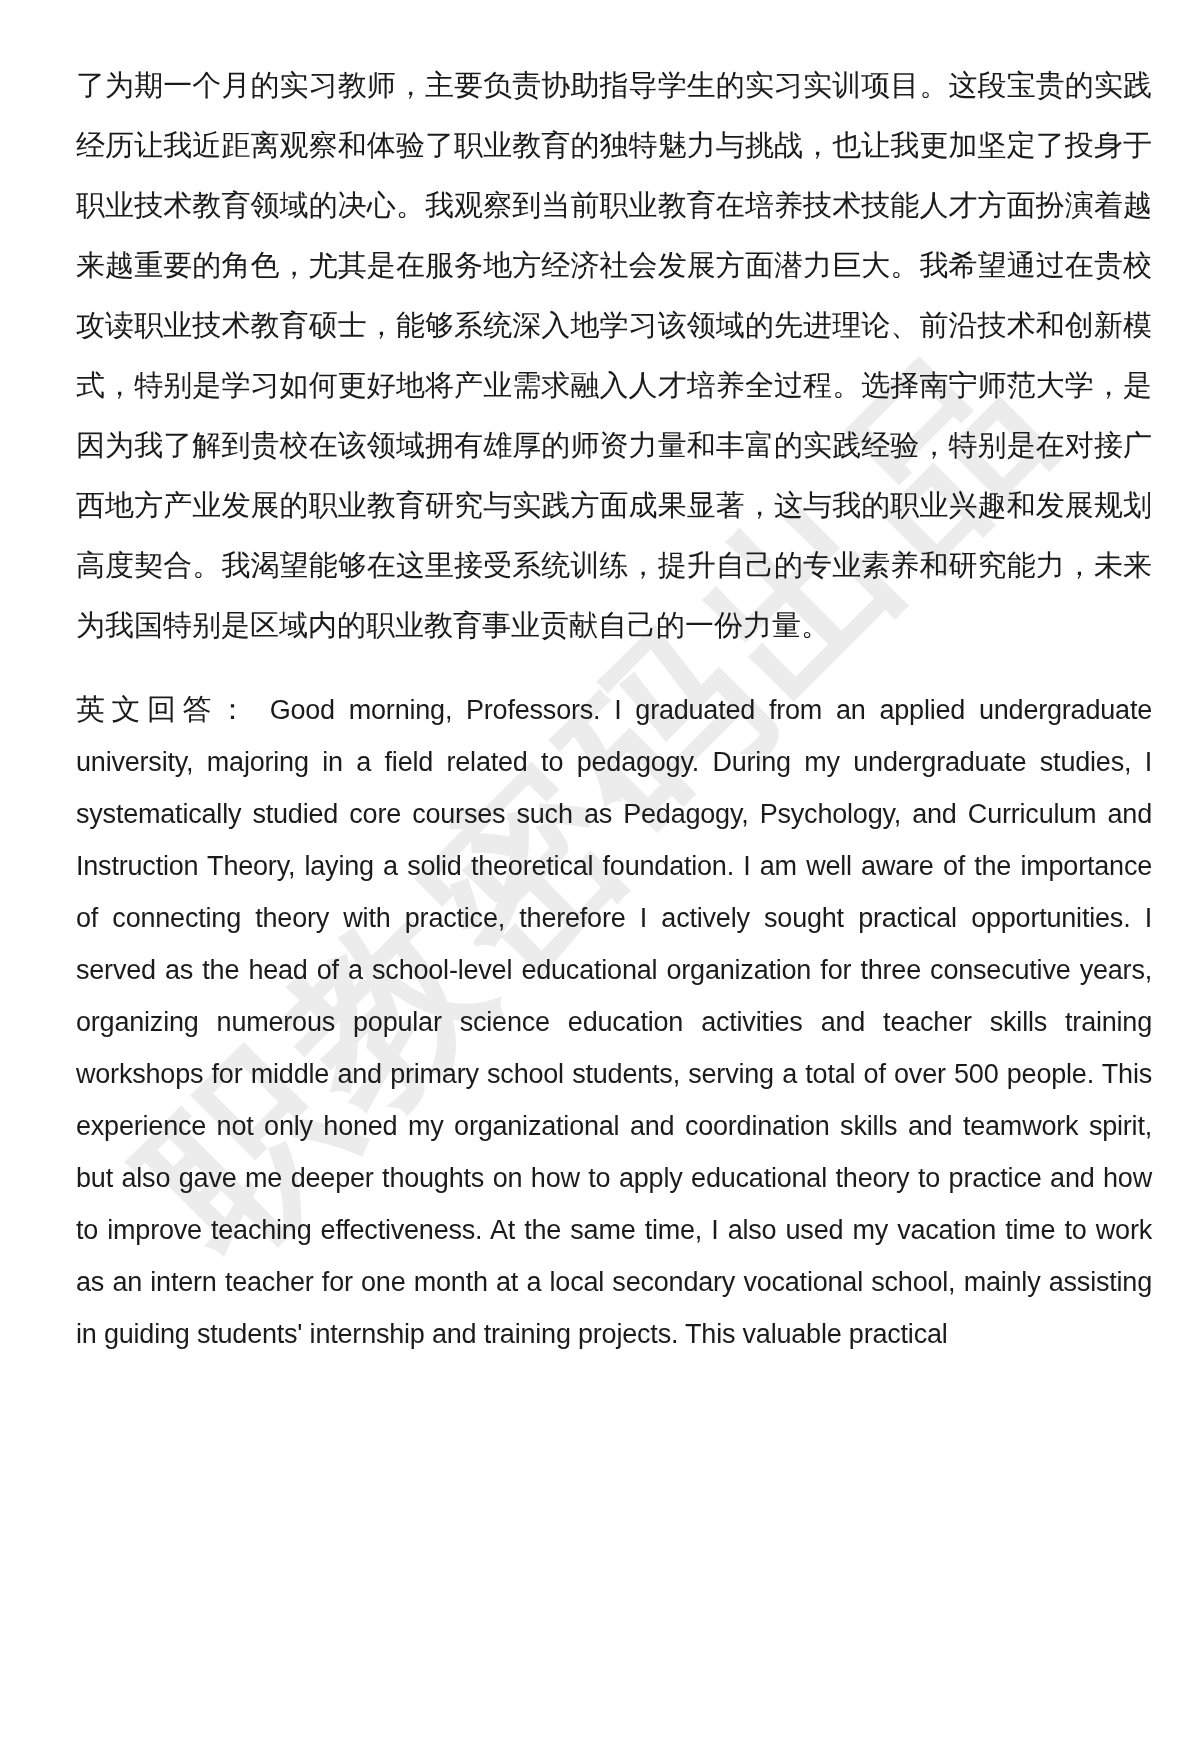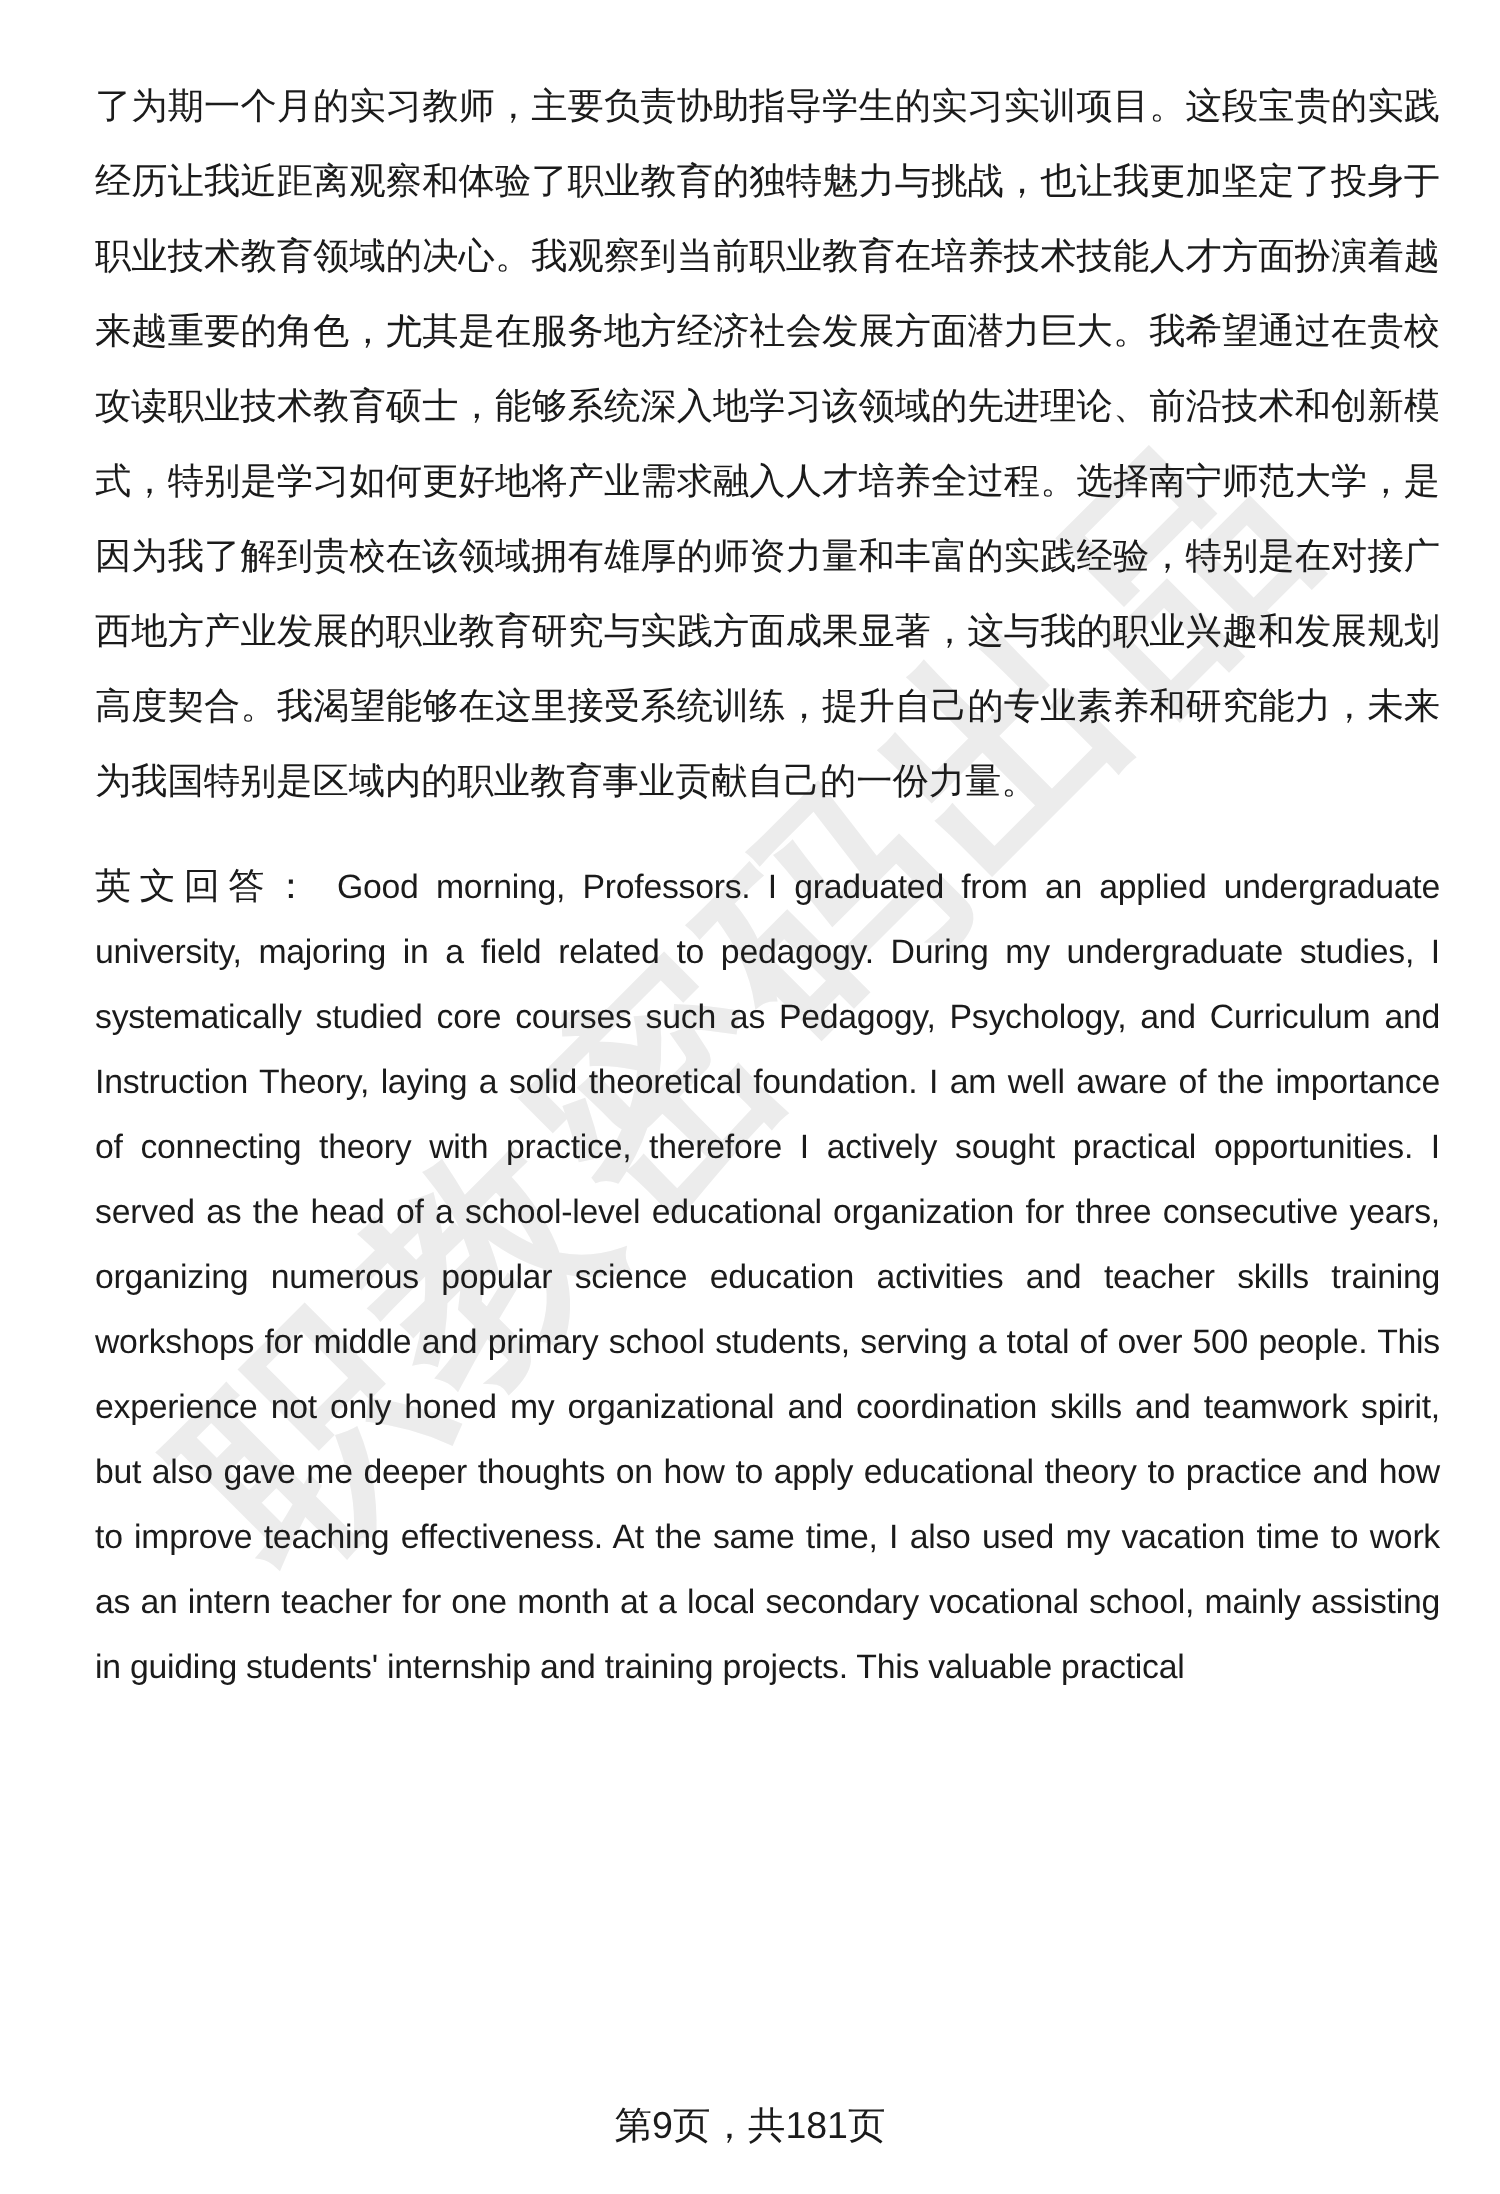--- a/index.html
+++ b/index.html
@@ -78,15 +78,14 @@
   <div class="content">
 
     <p class="para zh">了为期一个月的实习教师，主要负责协助指导学生的实习实训项目。这段宝贵的实践经历让我近距离观察和体验了职业教育的独特魅力与挑战，也让我更加坚定了投身于职业技术教育领域的决心。我观察到当前职业教育在培养技术技能人才方面扮演着越来越重要的角色，尤其是在服务地方经济社会发展方面潜力巨大。我希望通过在贵校攻读职业技术教育硕士，能够系统深入地学习该领域的先进理论、前沿技术和创新模式，特别是学习如何更好地将产业需求融入人才培养全过程。选择南宁师范大学，是因为我了解到贵校在该领域拥有雄厚的师资力量和丰富的实践经验，特别是在对接广西地方产业发展的职业教育研究与实践方面成果显著，这与我的职业兴趣和发展规划高度契合。我渴望能够在这里接受系统训练，提升自己的专业素养和研究能力，未来为我国特别是区域内的职业教育事业贡献自己的一份力量。</p>
 
     <p class="para en">
       <span class="label-zh">英文回答：</span><span>Good morning, Professors. I graduated from an applied undergraduate university, majoring in a field related to pedagogy. During my undergraduate studies, I systematically studied core courses such as Pedagogy, Psychology, and Curriculum and Instruction Theory, laying a solid theoretical foundation. I am well aware of the importance of connecting theory with practice, therefore I actively sought practical opportunities. I served as the head of a school-level educational organization for three consecutive years, organizing numerous popular science education activities and teacher skills training workshops for middle and primary school students, serving a total of over 500 people. This experience not only honed my organizational and coordination skills and teamwork spirit, but also gave me deeper thoughts on how to apply educational theory to practice and how to improve teaching effectiveness. At the same time, I also used my vacation time to work as an intern teacher for one month at a local secondary vocational school, mainly assisting in guiding students' internship and training projects. This valuable practical</span>
     </p>
 
   </div>
 
-  <div class="footer">第9页，共181页</div>
 
 </div>
 
 </body></html>

